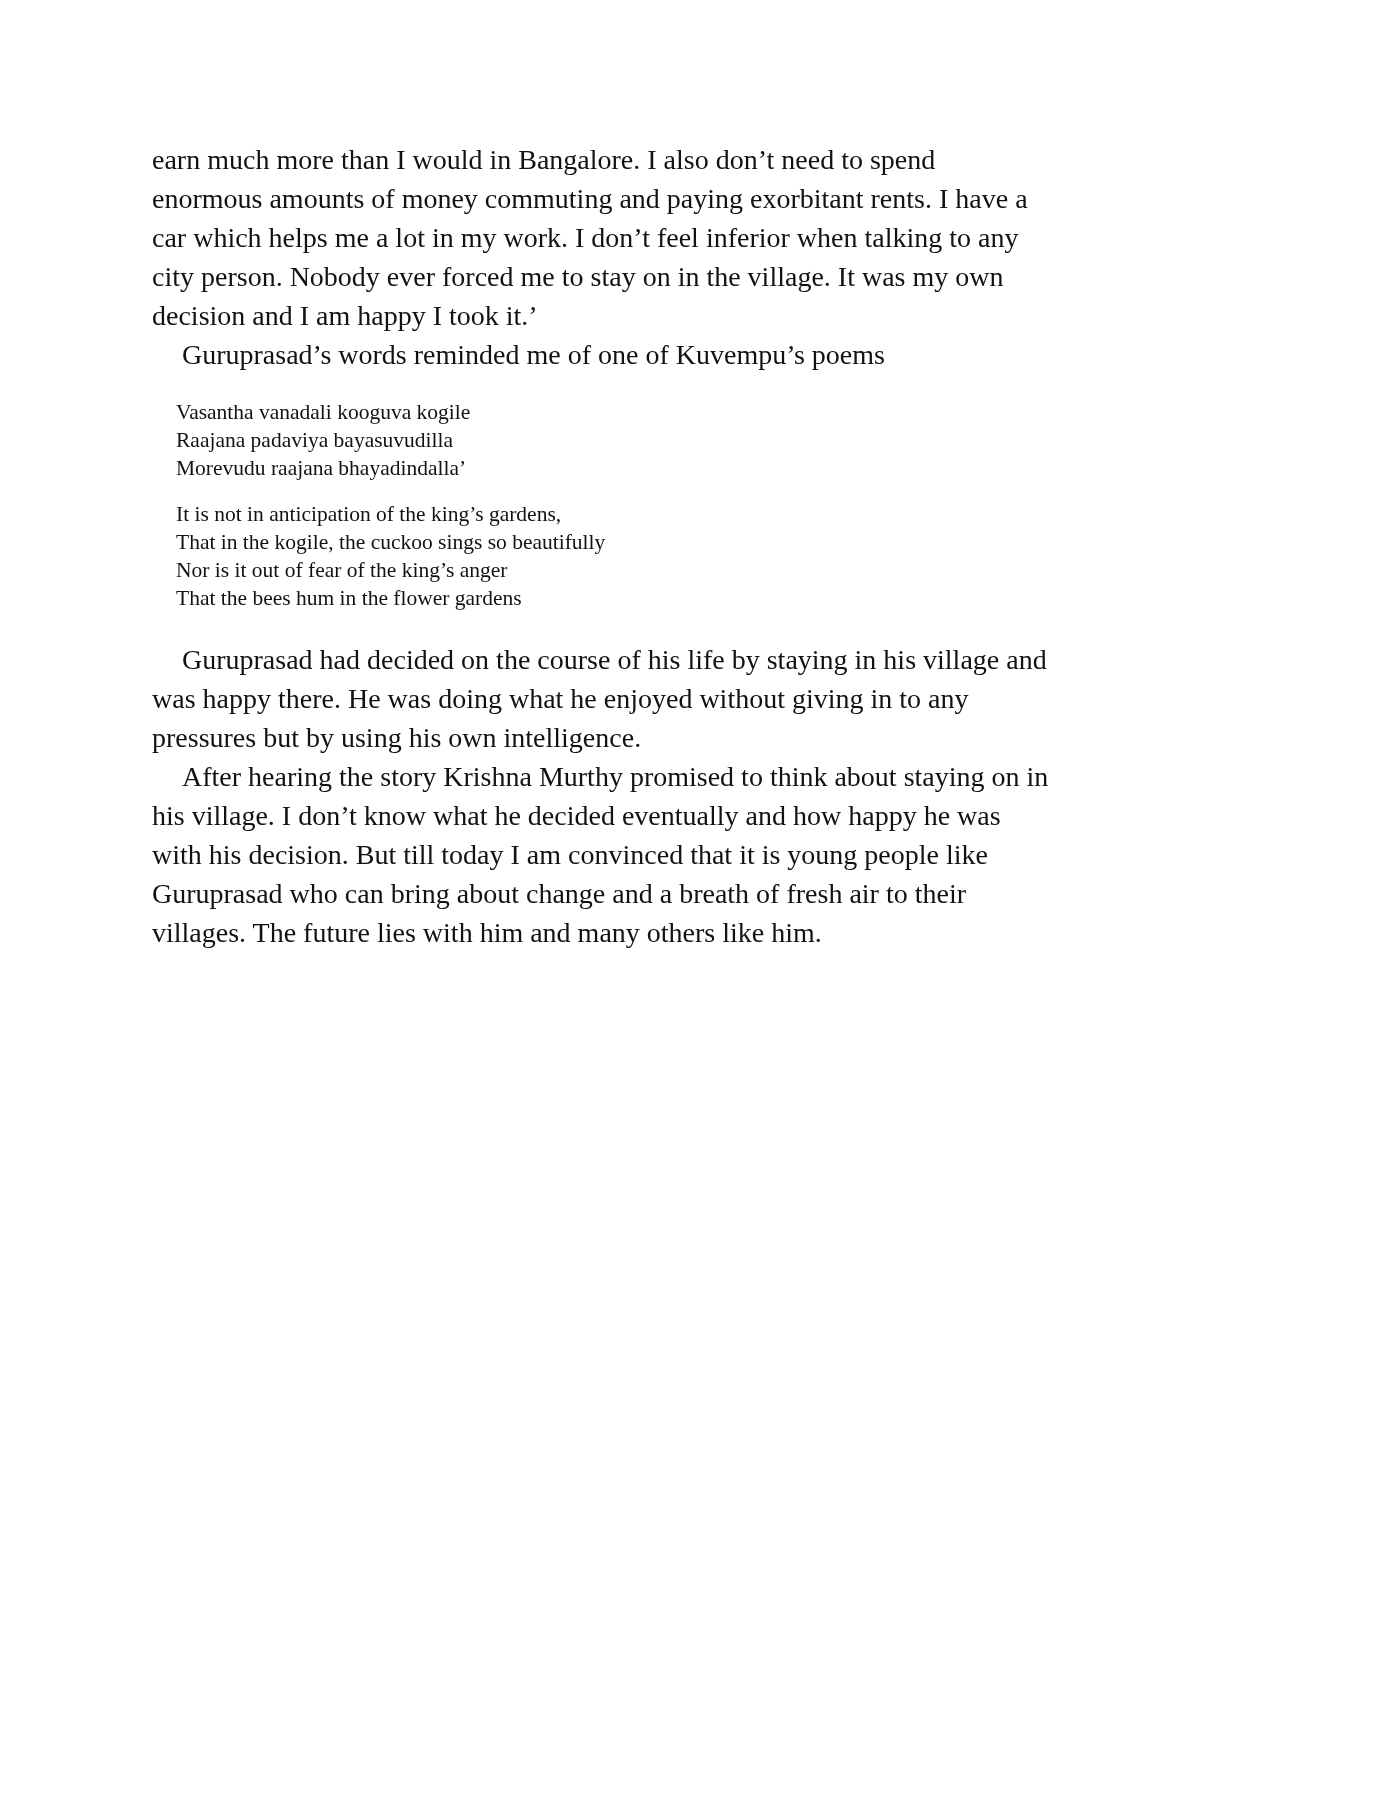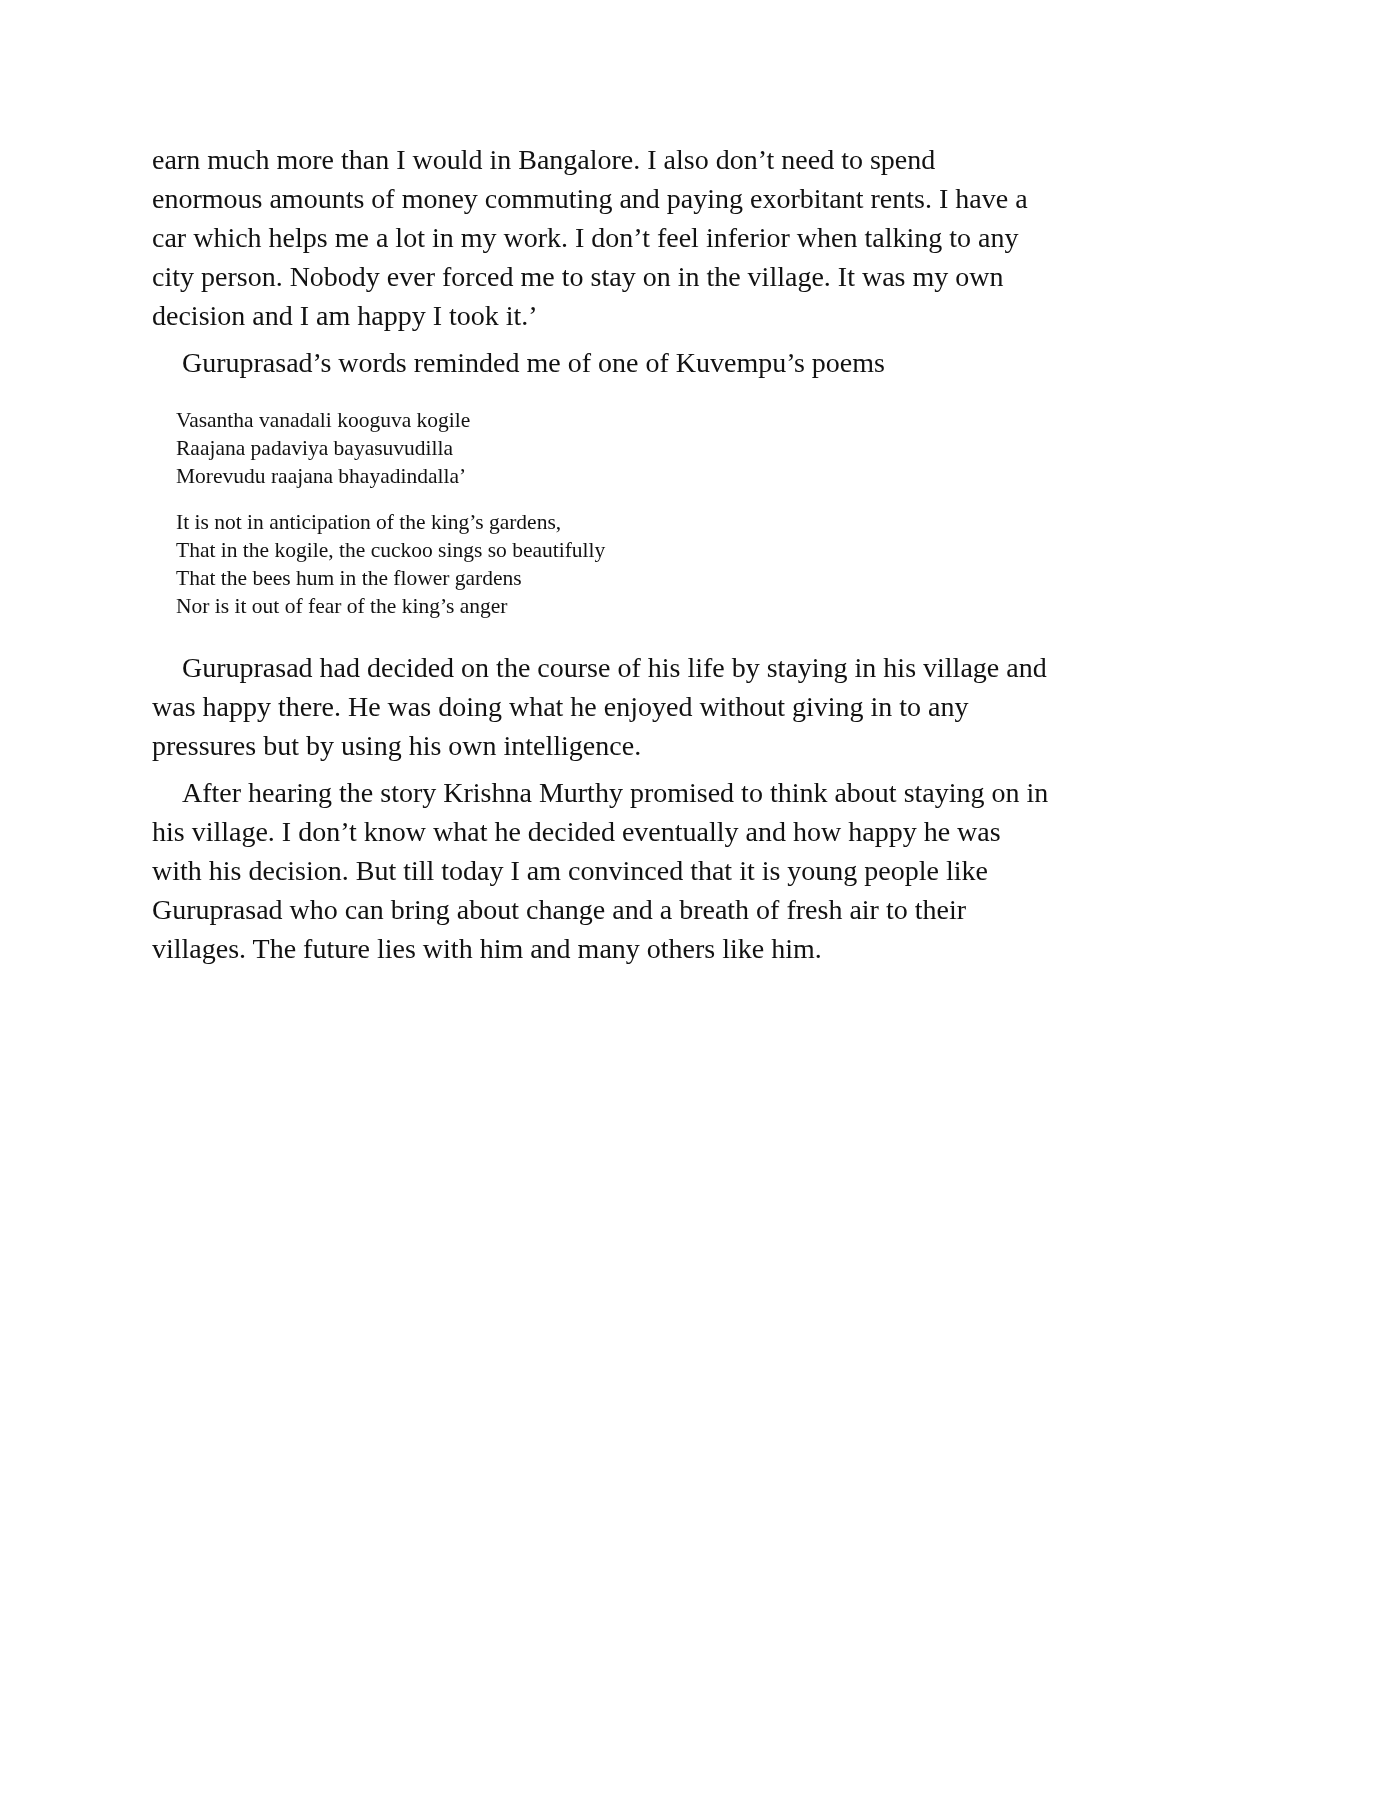--- a/index.html
+++ b/index.html
@@ -25,21 +25,21 @@
   .para {
     font-size: 28px;
     line-height: 39px;
     margin: 0;
     text-align: left;
   }
   .para.indent {
     text-indent: 30px;
   }
   .para + .para {
-    margin-top: 8px;
+    margin-top: 0;
   }
   .poem {
     margin: 24px 0 0 24px;
     font-size: 21.5px;
     line-height: 28px;
   }
   .translation {
     margin: 18px 0 0 24px;
     font-style: normal;
     font-size: 21.5px;
@@ -64,22 +64,22 @@
 
     <div class="poem">
       <div class="poem-line">Vasantha vanadali kooguva kogile</div>
       <div class="poem-line">Raajana padaviya bayasuvudilla</div>
       <div class="poem-line">Morevudu raajana bhayadindalla’</div>
     </div>
 
     <div class="translation">
       <div class="translation-line">It is not in anticipation of the king’s gardens,</div>
       <div class="translation-line">That in the kogile, the cuckoo sings so beautifully</div>
+      <div class="translation-line">Nor is it out of fear of the king’s anger</div>
       <div class="translation-line">That the bees hum in the flower gardens</div>
-      <div class="translation-line">Nor is it out of fear of the king’s anger</div>
     </div>
 
     <p class="para indent after-block">Guruprasad had decided on the course of his life by staying in his village and was happy there. He was doing what he enjoyed without giving in to any pressures but by using his own intelligence.</p>
 
     <p class="para indent">After hearing the story Krishna Murthy promised to think about staying on in his village. I don’t know what he decided eventually and how happy he was with his decision. But till today I am convinced that it is young people like Guruprasad who can bring about change and a breath of fresh air to their villages. The future lies with him and many others like him.</p>
 
   </div>
 </div>
 
 </body></html>

